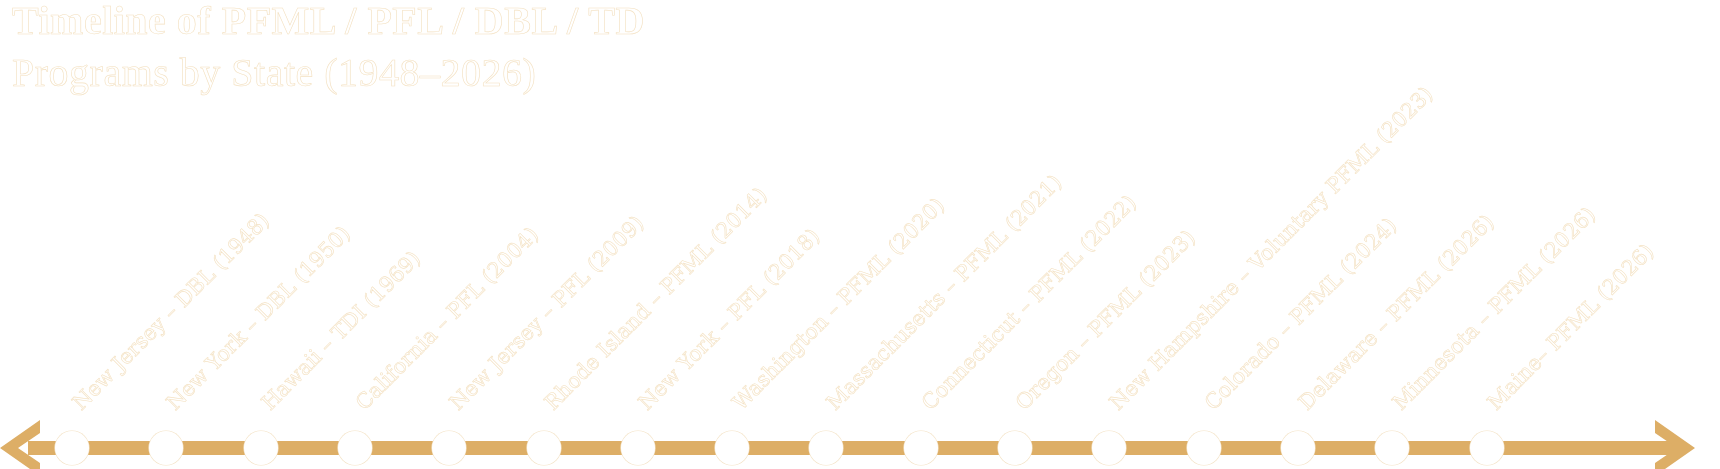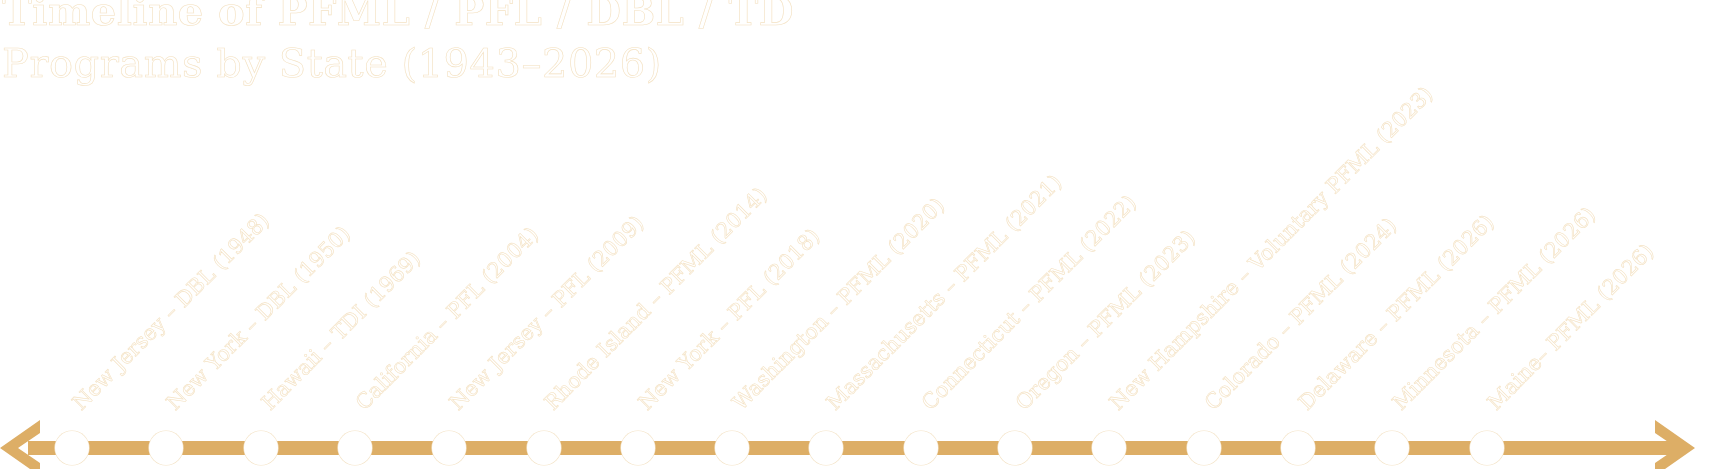--- a/index.html
+++ b/index.html
@@ -16,26 +16,27 @@
     }
     .outline-text {
       color: #ffffff;
       -webkit-text-stroke: 0.6px #f4e3c6;
       text-shadow: 0 0 0.5px #f6e6cc;
     }
     .title {
       position: absolute;
       left: 2px;
       top: 0px;
-      margin: 0;
+      margin: 10px;
       font-size: 40px;
       line-height: 46px;
       font-weight: bold;
       letter-spacing: 0.5px;
       white-space: nowrap;
+      font-family: Liberation Serif, serif;
     }
     .title .line1 { display: block; height: 44px; overflow: hidden; line-height: 34px; margin-top: -6px; }
     .title .line2 { display: block; font-weight: normal; font-size: 40px; line-height: 50px; }
     .timeline {
       position: absolute;
       left: 0;
       top: 0;
       width: 1720px;
       height: 469px;
     }
@@ -62,21 +63,21 @@
       white-space: nowrap;
       transform-origin: 0 100%;
       transform: rotate(-45deg);
     }
   </style>
 </head>
 <body>
 
 <h1 class="title outline-text">
   <span class="line1">Timeline of PFML / PFL / DBL / TD</span>
-  <span class="line2">Programs by State (1943–2026)</span>
+  <span class="line2">Programs by State (1948–2026)</span>
 </h1>
 
 <div class="timeline">
   <svg class="axis-svg" viewBox="0 0 1720 49" xmlns="http://www.w3.org/2000/svg">
     <rect x="28" y="21" width="1650" height="14" fill="#DDAE66"></rect>
     <polygon points="0,28 40,0 40,13 18,28 40,43 40,56" fill="#DDAE66"></polygon>
     <polygon points="1720,28 1680,0 1680,13 1702,28 1680,43 1680,56" fill="#DDAE66" transform="translate(-25,0)"></polygon>
   </svg>
 
   <div id="markers">

